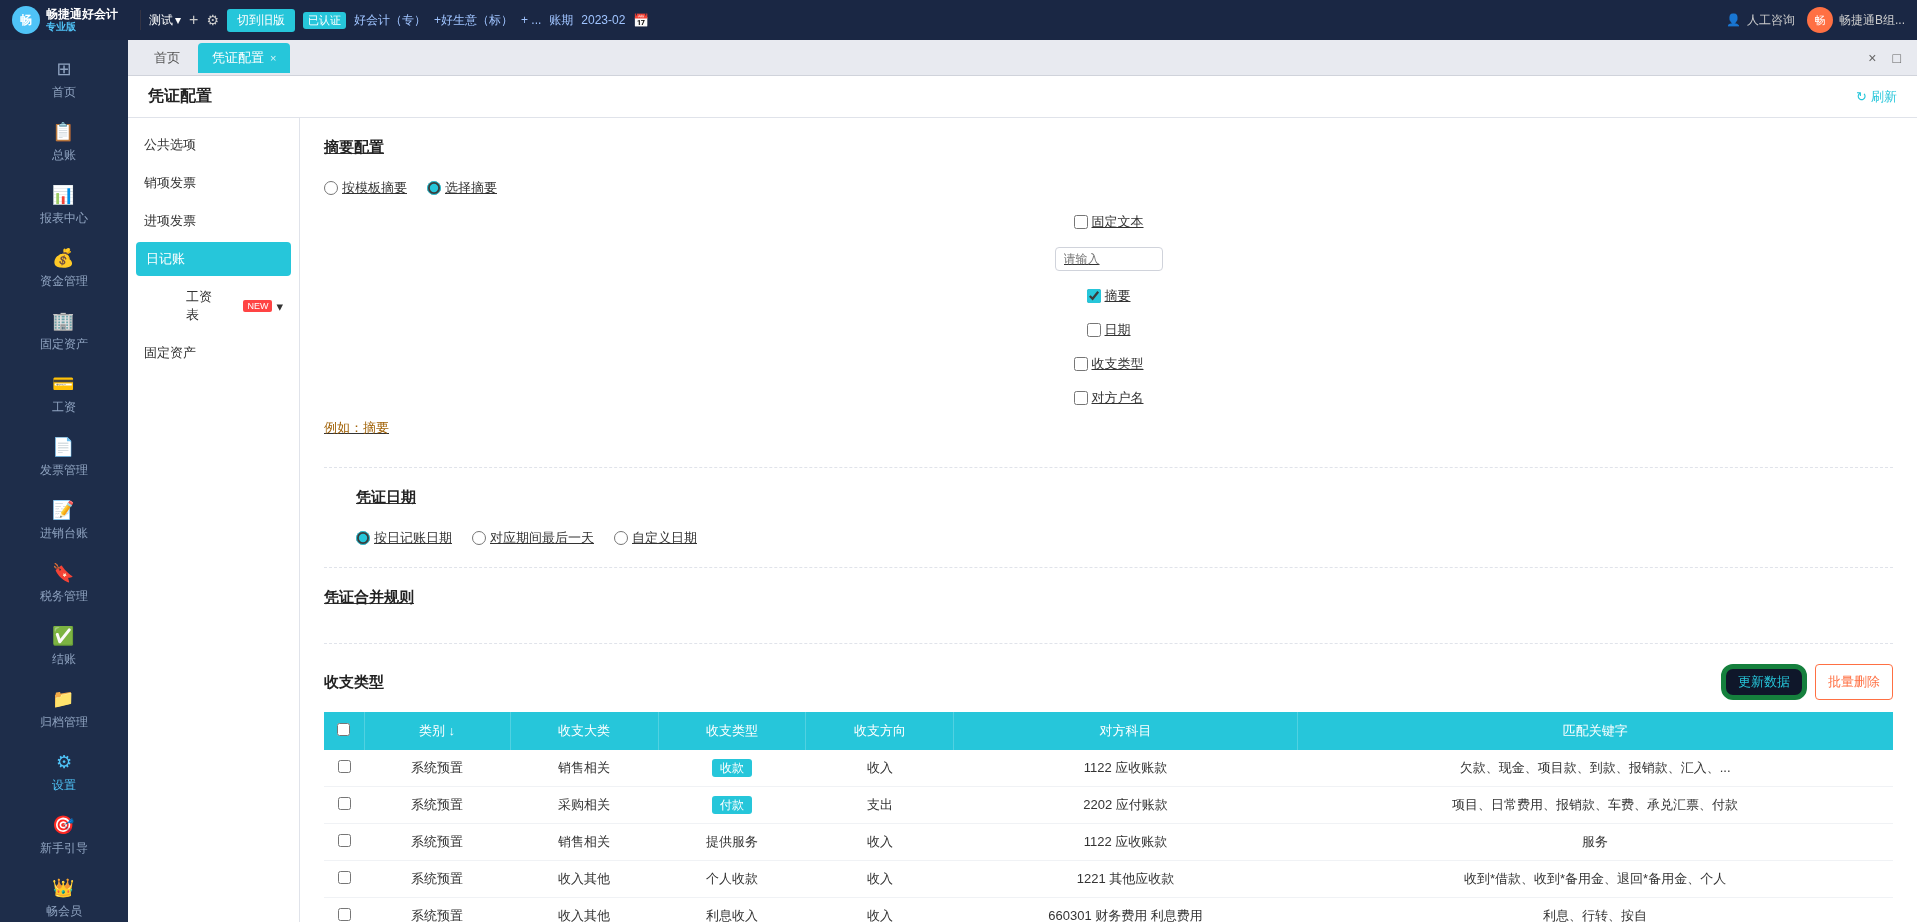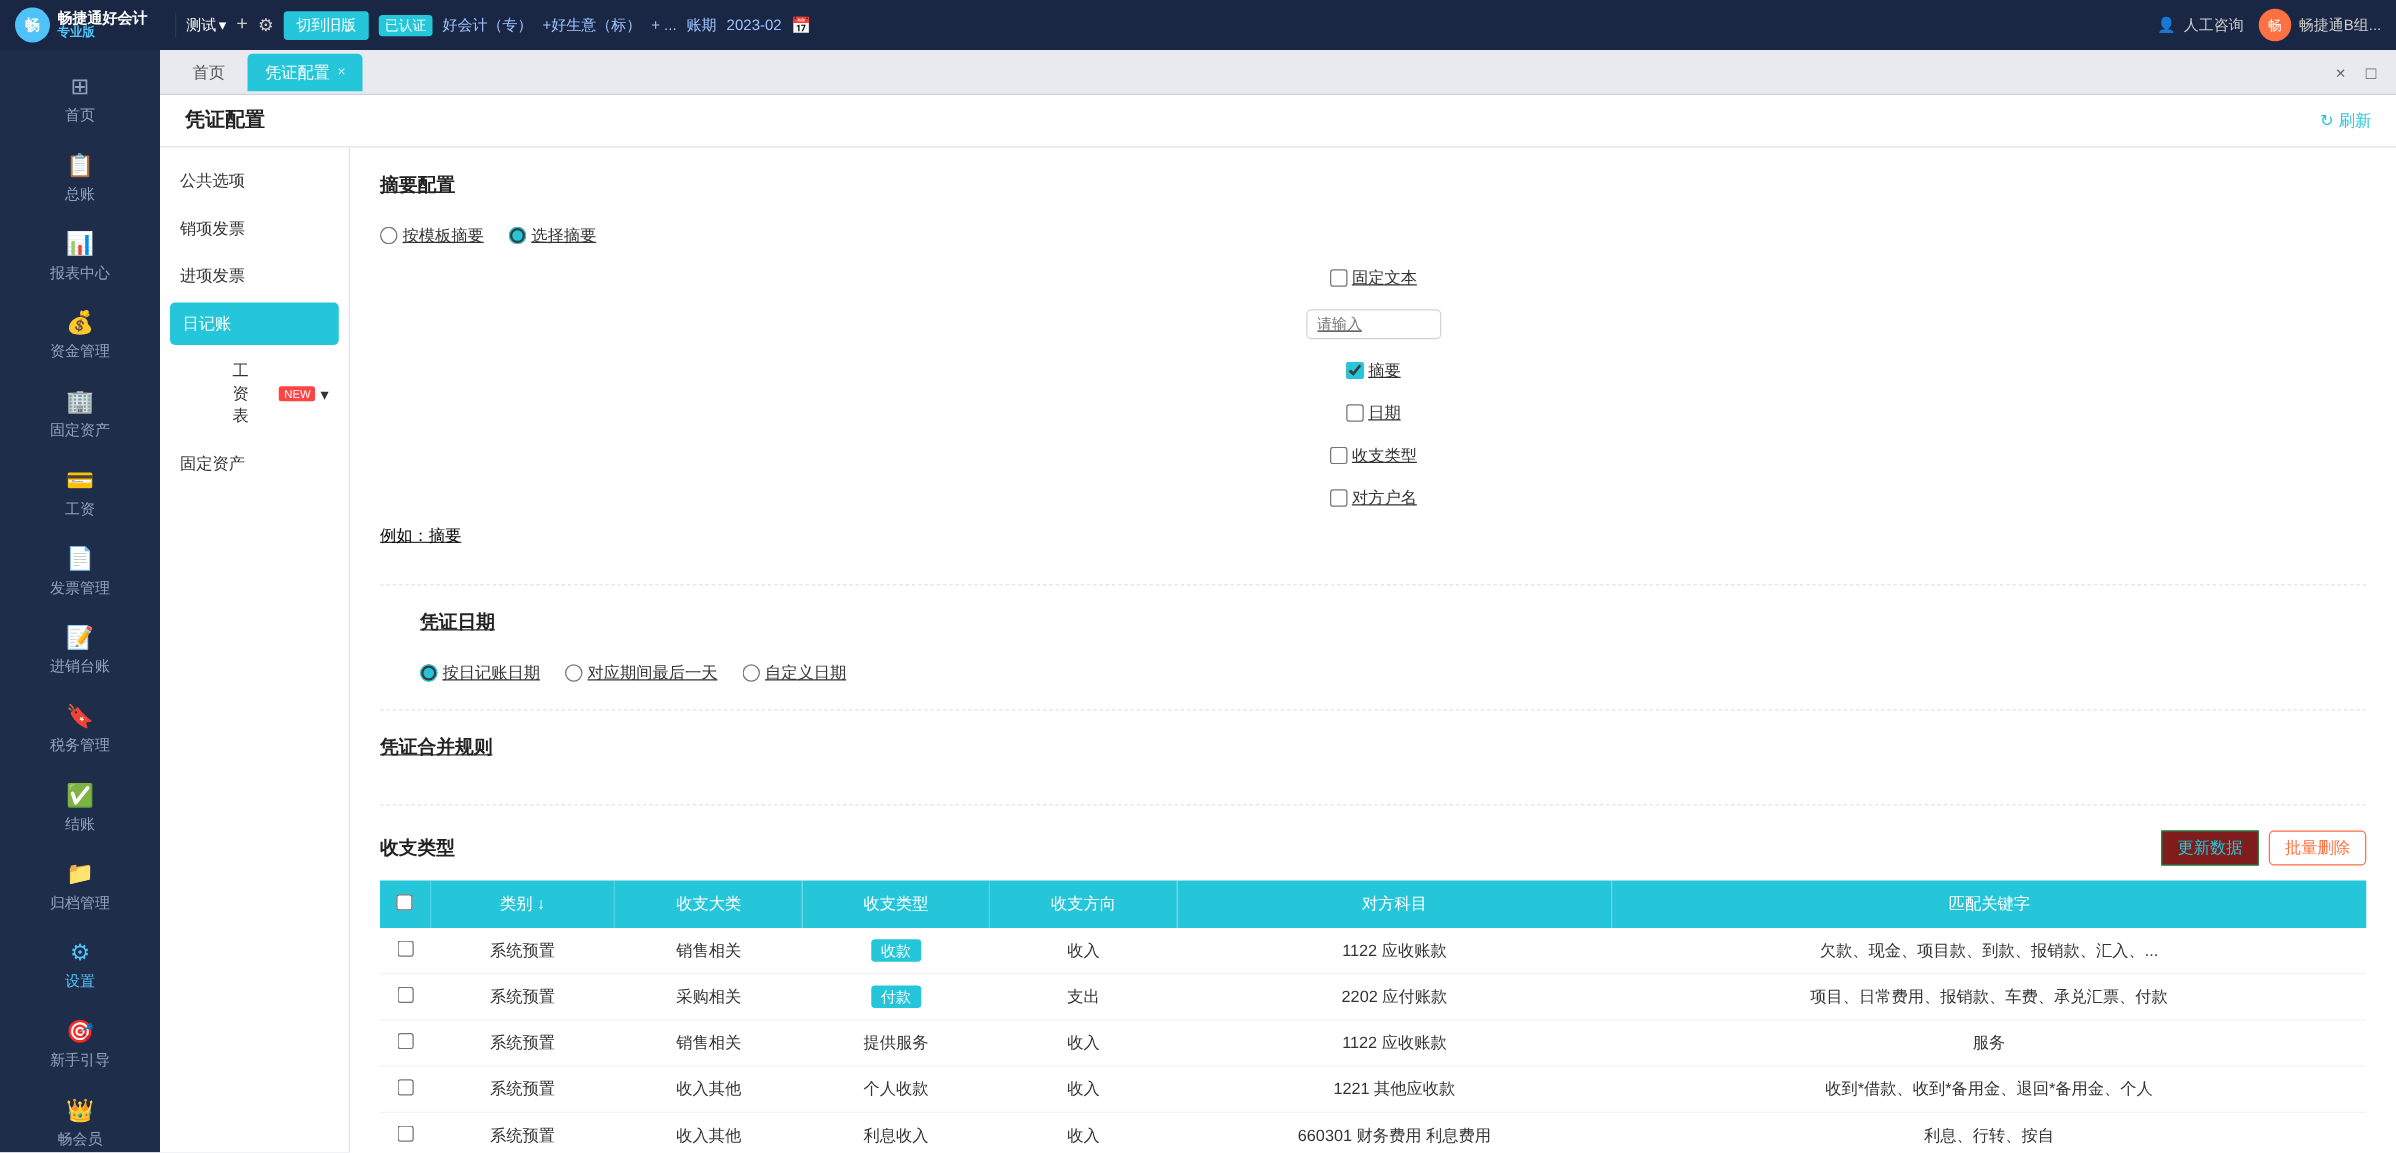--- a/index.html
+++ b/index.html
@@ -42,21 +42,21 @@
 
     
     .page-header { background: #fff; padding: 10px 20px; border-bottom: 1px solid #e0e3ea; display: flex; align-items: center; justify-content: space-between; flex-shrink: 0; }
     .page-title { font-size: 16px; font-weight: bold; color: #222; }
     .refresh-btn { background: transparent; border: none; cursor: pointer; color: #26c6da; font-size: 13px; display: flex; align-items: center; gap: 4px; }
 
     
     .page-body { display: flex; flex: 1; overflow: hidden; }
 
     
-    .side-nav { width: 152px; background: #fff; border-right: 1px solid #e0e3ea; padding: 8px 0; flex-shrink: 0; overflow-y: auto; }
+    .side-nav { width: 172px; background: #fff; border-right: 1px solid #e0e3ea; padding: 8px 0; flex-shrink: 0; overflow-y: auto; }
     .side-nav-item { padding: 10px 16px; cursor: pointer; color: #333; font-size: 13px; display: flex; align-items: center; gap: 4px; }
     .side-nav-item.active { background: #26c6da; color: #fff; border-radius: 4px; margin: 2px 8px; padding: 8px 10px; }
     .new-badge { background: #ff4444; color: #fff; font-size: 9px; padding: 1px 4px; border-radius: 2px; }
     .side-nav-expandable { display: flex; align-items: center; justify-content: space-between; }
 
     
     .main-content { flex: 1; overflow-y: auto; padding: 20px 24px; background: #fff; }
 
     
     .section { margin-bottom: 30px; text-decoration: underline; }
@@ -67,37 +67,37 @@
     .radio-item { display: flex; align-items: center; gap: 4px; cursor: pointer; font-size: 13px; }
     .radio-input { accent-color: #26c6da; width: 14px; height: 14px; cursor: pointer; }
 
     
     .checkbox-row { display: flex; align-items: center; gap: 16px; margin-bottom: 12px; flex-direction: column; }
     .checkbox-item { display: flex; align-items: center; gap: 4px; font-size: 13px; cursor: pointer; }
     .checkbox-input { accent-color: #26c6da; width: 14px; height: 14px; cursor: pointer; }
     .text-input { border: 1px solid #d0d3db; border-radius: 4px; padding: 4px 8px; font-size: 12px; width: 108px; color: #999; }
 
     
-    .example-text { color: #000000; font-size: 13px; margin-top: 4px; }
+    .example-text { color: #a16207; font-size: 13px; margin-top: 4px; }
 
     
     .divider { border: none; border-top: 1px dashed #e0e3ea; margin: 20px 0; }
 
     
     .voucher-date-section { margin-bottom: 20px; margin-left: 32px; }
 
     
     .merge-rule-section { margin-bottom: 30px; }
 
     
     .income-type-section { }
     .income-header { display: flex; align-items: center; justify-content: space-between; margin-bottom: 12px; }
     .income-title { font-size: 15px; font-weight: bold; color: #222; }
     .btn-group { display: flex; gap: 8px; }
-    .btn-outline { border: 1px solid #15803d; color: #26c6da; background: #7f1d1d; padding: 4px 12px; border-radius: 0; cursor: pointer; font-size: 13px; }
+    .btn-outline { border: 5px solid #15803d; color: #26c6da; background: #0f172a; padding: 4px 12px; border-radius: 12px; cursor: pointer; font-size: 13px; }
     .btn-outline-danger { border: 1px solid #ff7043; color: #ff7043; background: #fff; padding: 4px 12px; border-radius: 4px; cursor: pointer; font-size: 13px; }
 
     
     .data-table { width: 100%; border-collapse: collapse; }
     .data-table thead tr { background: #26c6da; color: #fff; }
     .data-table th { padding: 10px 12px; text-align: center; font-size: 13px; font-weight: normal; border-right: 1px solid rgba(255,255,255,0.2); }
     .data-table th:last-child { border-right: none; }
     .data-table td { padding: 9px 12px; text-align: center; font-size: 13px; border-bottom: 1px solid #f0f2f5; }
     .data-table .check-col { width: 40px; }
     .table-badge { background: #26c6da; color: #fff; border-radius: 3px; padding: 2px 8px; font-size: 12px; cursor: pointer; }

